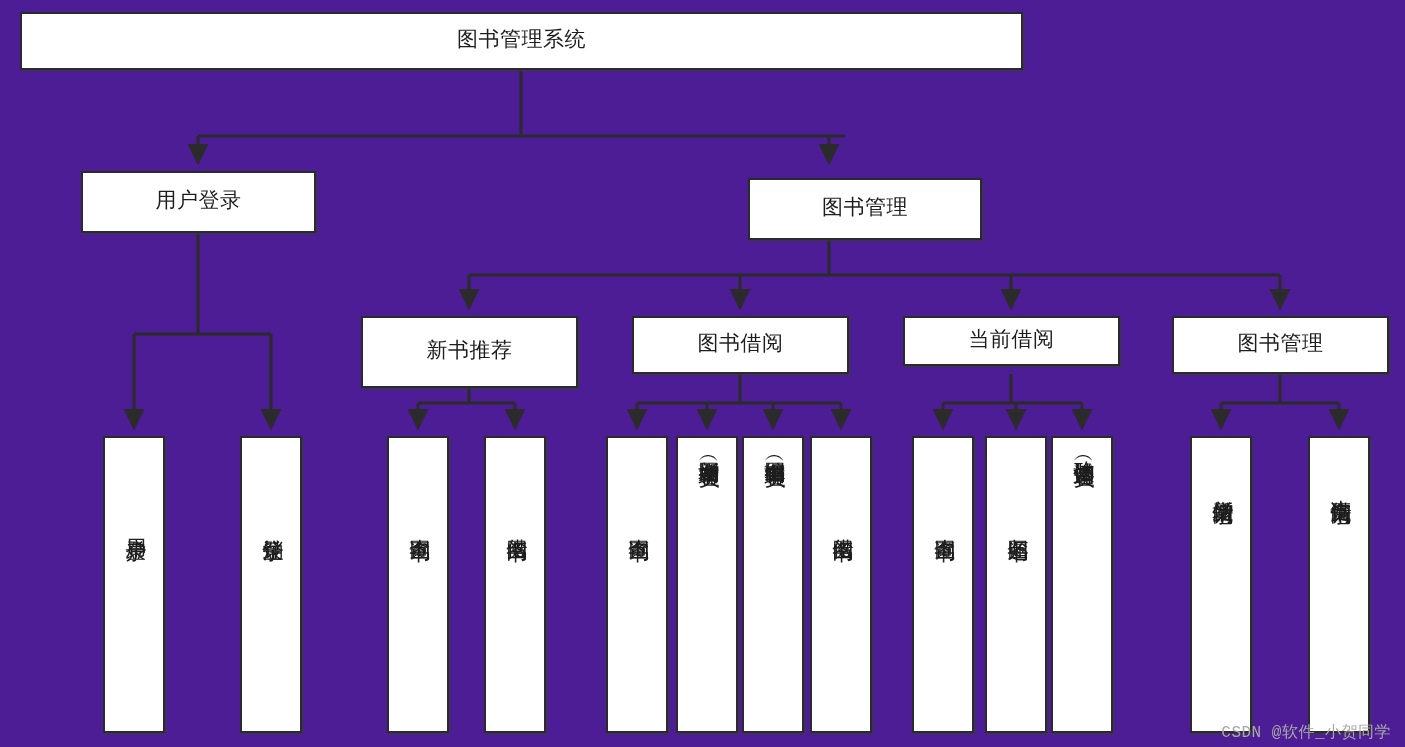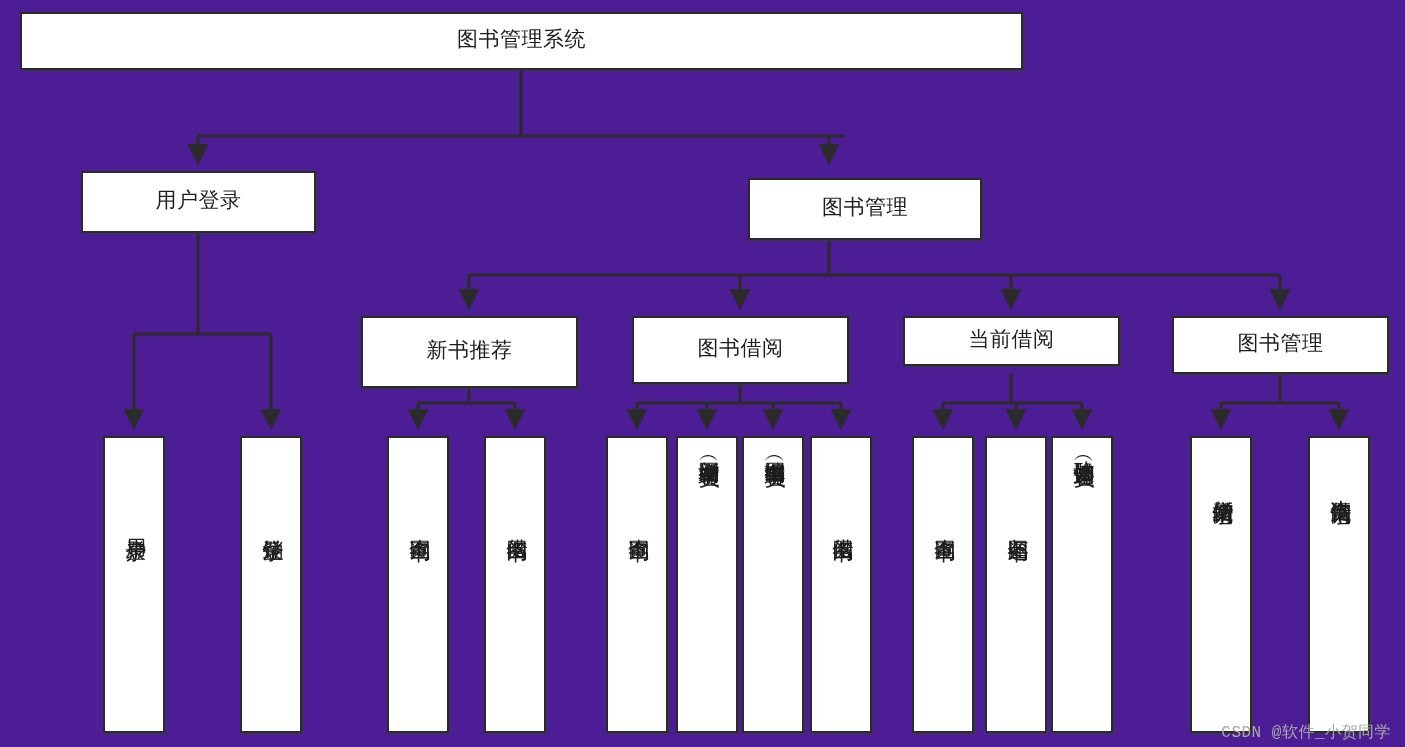--- a/index.html
+++ b/index.html
@@ -130,21 +130,21 @@
   <div class="node" style="left:81px; top:171px; width:235px; height:62px;">
     <span class="node-label">用户登录</span>
   </div>
   <div class="node" style="left:712px; top:178px; width:234px; height:62px;margin-left:36px;">
     <span class="node-label">图书管理</span>
   </div>
 
   <div class="node" style="left:361px; top:316px; width:217px; height:72px;">
     <span class="node-label">新书推荐</span>
   </div>
-  <div class="node" style="left:632px; top:316px; width:217px; height:68px;">
+  <div class="node" style="left:632px; top:316px; width:217px; height:58px;">
     <span class="node-label">图书借阅</span>
   </div>
   <div class="node" style="left:903px; top:316px; width:217px; height:50px;">
     <span class="node-label">当前借阅</span>
   </div>
   <div class="node" style="left:1172px; top:316px; width:217px; height:58px;">
     <span class="node-label">图书管理</span>
   </div>
 
   <div class="node vertical mid" style="left:103px; top:436px; width:62px; height:297px; padding-top:84px;">

